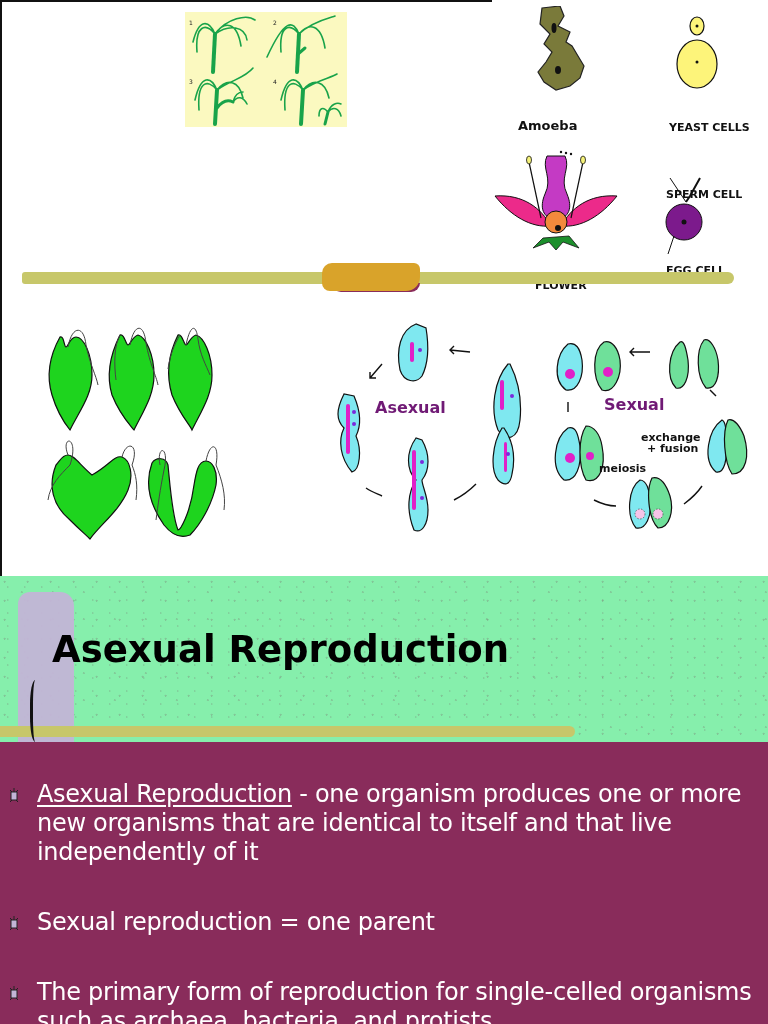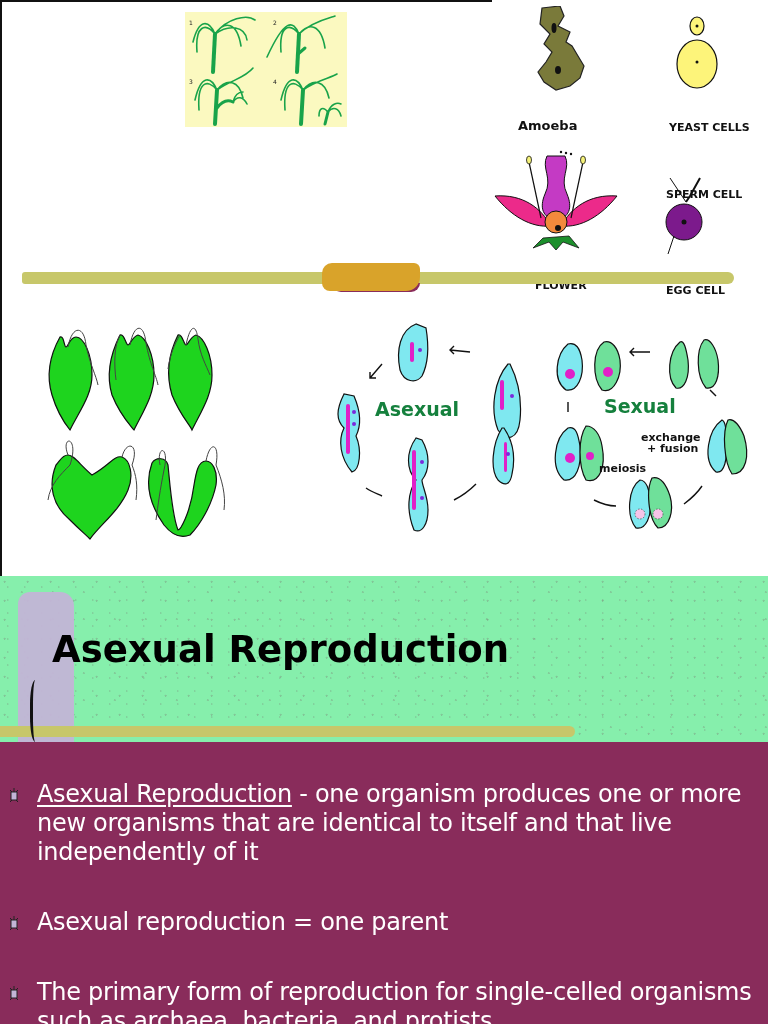--- a/index.html
+++ b/index.html
@@ -15,21 +15,21 @@
   .hydra-panel { left:185px; top:12px; width:162px; height:115px; background:#fbf9c0; }
   .hydra-num { font-size:6px; color:#222; position:absolute; }
 
   .caption { font-size:11px; font-weight:bold; color:#111; position:absolute;margin-top:24px; }
   .caption.big { font-size:13px; }
 
   .divider { left:22px; top:272px; width:712px; height:12px; background:#c7c76a; border-radius:3px 6px 6px 3px; }
   .divider-tag { left:322px; top:263px; width:98px; height:28px; background:#d9a32a; border-radius:10px 6px 14px 8px; }
   .divider-tag-shadow { left:332px; top:283px; width:88px; height:9px; background:#8a2c5a; border-radius:0 0 10px 10px; }
 
-  .diagram-label { font-size:19px; font-weight:bold; color:#15803d; position:absolute; }
+  .diagram-label { font-size:16px; font-weight:bold; color:#701a75; position:absolute; }
   .small-label { font-size:11px; font-weight:bold; color:#111; position:absolute; line-height:12px; }
 
   
   #slide2 { left:0; top:576px; width:768px; height:448px; background:#86efac; overflow:hidden; }
   .speckle { position:absolute; inset:0;
     background-image:
       radial-gradient(circle at 20% 30%, rgba(120,120,110,0.35) 0.8px, transparent 1.3px),
       radial-gradient(circle at 70% 60%, rgba(120,120,110,0.3) 0.8px, transparent 1.3px),
       radial-gradient(circle at 45% 85%, rgba(120,120,110,0.25) 0.7px, transparent 1.2px);
     background-size:23px 19px, 31px 27px, 17px 13px; }
@@ -112,21 +112,21 @@
   <span class="caption" style="left:535px;top:255px">FLOWER</span>
 
   <span class="caption" style="left:666px;top:164px">SPERM CELL</span>
   <svg class="abs" style="left:660px;top:176px" width="60" height="84" viewBox="0 0 60 84">
     <line x1="10" y1="2" x2="26" y2="26" stroke="#111" stroke-width="1"></line>
     <path d="M26 26 L30 20 L40 2" stroke="#111" stroke-width="2" fill="none"></path>
     <circle cx="24" cy="46" r="18" fill="#7c1a8c" stroke="#111" stroke-width="1"></circle>
     <circle cx="24" cy="46" r="2.5" fill="#111"></circle>
     <line x1="14" y1="60" x2="8" y2="78" stroke="#111" stroke-width="1"></line>
   </svg>
-  <span class="caption" style="left:666px;top:260px">EGG CELL</span>
+  <span class="caption" style="left:666px;top:240px">EGG CELL</span>
 
   <div class="abs divider"></div>
   <div class="abs divider-tag-shadow"></div>
   <div class="abs divider-tag"></div>
 
   <svg class="abs" style="left:40px;top:325px" width="190" height="225" viewBox="0 0 190 225">
     <g fill="#1ed41e" stroke="#111" stroke-width="1.2">
       <path d="M20 12 C10 30,6 50,12 70 C18 90,26 100,30 105 C40 85,52 70,52 50 C52 30,44 12,36 12 C30 12,28 22,26 22 C24 22,24 10,20 12 Z"></path>
       <path d="M80 10 C70 30,66 50,72 70 C80 90,90 100,94 105 C104 85,114 70,114 50 C114 30,106 12,98 10 C92 12,90 20,88 20 C86 20,84 8,80 10 Z"></path>
       <path d="M138 10 C128 30,126 50,132 70 C140 90,150 100,152 105 C162 85,172 70,172 50 C172 30,164 12,156 10 C150 12,148 20,146 20 C144 20,142 8,138 10 Z"></path>
@@ -218,21 +218,21 @@
           <rect x="3" y="4" width="6" height="8" fill="#c2b4d6" stroke="#222" stroke-width="1"></rect>
           <path d="M2 2 L4 4 M10 2 L8 4 M2 14 L4 12 M10 14 L8 12 M6 0 L6 4" stroke="#222" stroke-width="1"></path>
         </svg>
       <div class="bullet-text"><span class="u">Asexual Reproduction</span><span>  - one organism produces one or more new organisms that are identical to itself and that live independently of it</span></div>
     </div>
     <div class="bullet" style="top:166px">
       <svg class="bullet-icon" viewBox="0 0 12 16">
           <rect x="3" y="4" width="6" height="8" fill="#c2b4d6" stroke="#222" stroke-width="1"></rect>
           <path d="M2 2 L4 4 M10 2 L8 4 M2 14 L4 12 M10 14 L8 12 M6 0 L6 4" stroke="#222" stroke-width="1"></path>
         </svg>
-      <div class="bullet-text">Asexual reproduction = one parent</div>
+      <div class="bullet-text">Sexual reproduction = one parent</div>
     </div>
     <div class="bullet" style="top:236px">
       <svg class="bullet-icon" viewBox="0 0 12 16">
           <rect x="3" y="4" width="6" height="8" fill="#c2b4d6" stroke="#222" stroke-width="1"></rect>
           <path d="M2 2 L4 4 M10 2 L8 4 M2 14 L4 12 M10 14 L8 12 M6 0 L6 4" stroke="#222" stroke-width="1"></path>
         </svg>
       <div class="bullet-text">The primary form of reproduction for single-celled organisms such as archaea, bacteria, and protists</div>
     </div>
   </div>
 </div>

